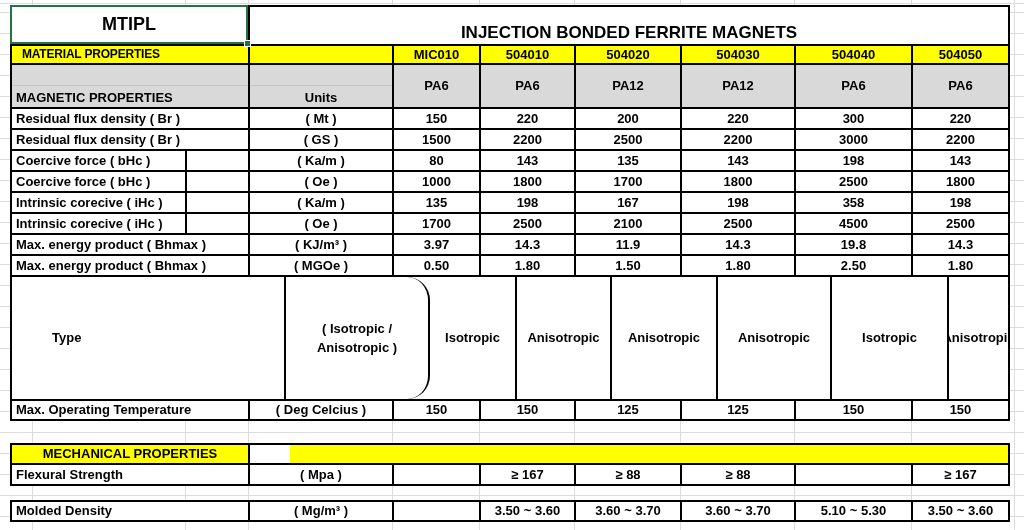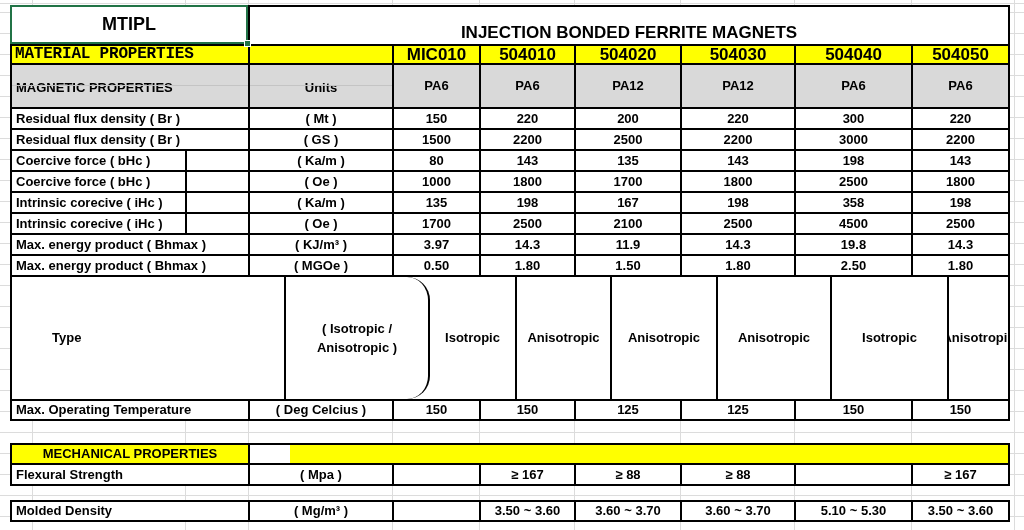--- a/index.html
+++ b/index.html
@@ -23,27 +23,27 @@
   .row.no-bb{border-bottom:none;}
   .cols-a{grid-template-columns:238px 144px 87px 95px 106px 114px 117px 1fr;}
   .cols-b{grid-template-columns:175px 63px 144px 87px 95px 106px 114px 117px 1fr;}
   .cols-mech{grid-template-columns:238px 1fr;}
 
   .c{border-right:2px solid #000;box-sizing:border-box;display:flex;align-items:center;
      overflow:hidden;background:#fff;font-size:13px;line-height:1.05;}
   .c.last{border-right:none;}
   .lab{justify-content:flex-start;padding-left:4px;text-align:left;}
   .ctr{justify-content:center;text-align:center;}
-  .bot{align-items:flex-end;padding-bottom:12px;}
+  .bot{align-items:flex-end;padding-bottom:2px;}
   .y{background:#FFFF00;}
   .g{background:#D9D9D9;}
 
   .r-material{height:19px;}
-  .r-material .c{font-size:17px;}
-  .r-material .lab{font-size:16px;padding-left:3px;letter-spacing:-0.2px;font-family:Liberation Mono, monospace;}
+  .r-material .c{font-size:13px;}
+  .r-material .lab{font-size:12px;padding-left:10px;letter-spacing:-0.2px;}
   .r-header{height:44px;}
   .hdr-sub{position:relative;}
   .hdr-sub::after{content:"";position:absolute;left:0;right:0;top:20px;height:1px;background:#c4c4c4;}
   .r-data{height:21px;}
   .r-type{height:124px;padding-left:36px;}
   .r-type .unit{white-space:pre-line;justify-content:center;text-align:center;line-height:1.5;border-radius:23px;}
   .r-maxop{height:18px;}
   .r-mech-y{height:20px;gap:40px;}
   .r-flex{height:19px;}
   .r-mold{height:18px;}

